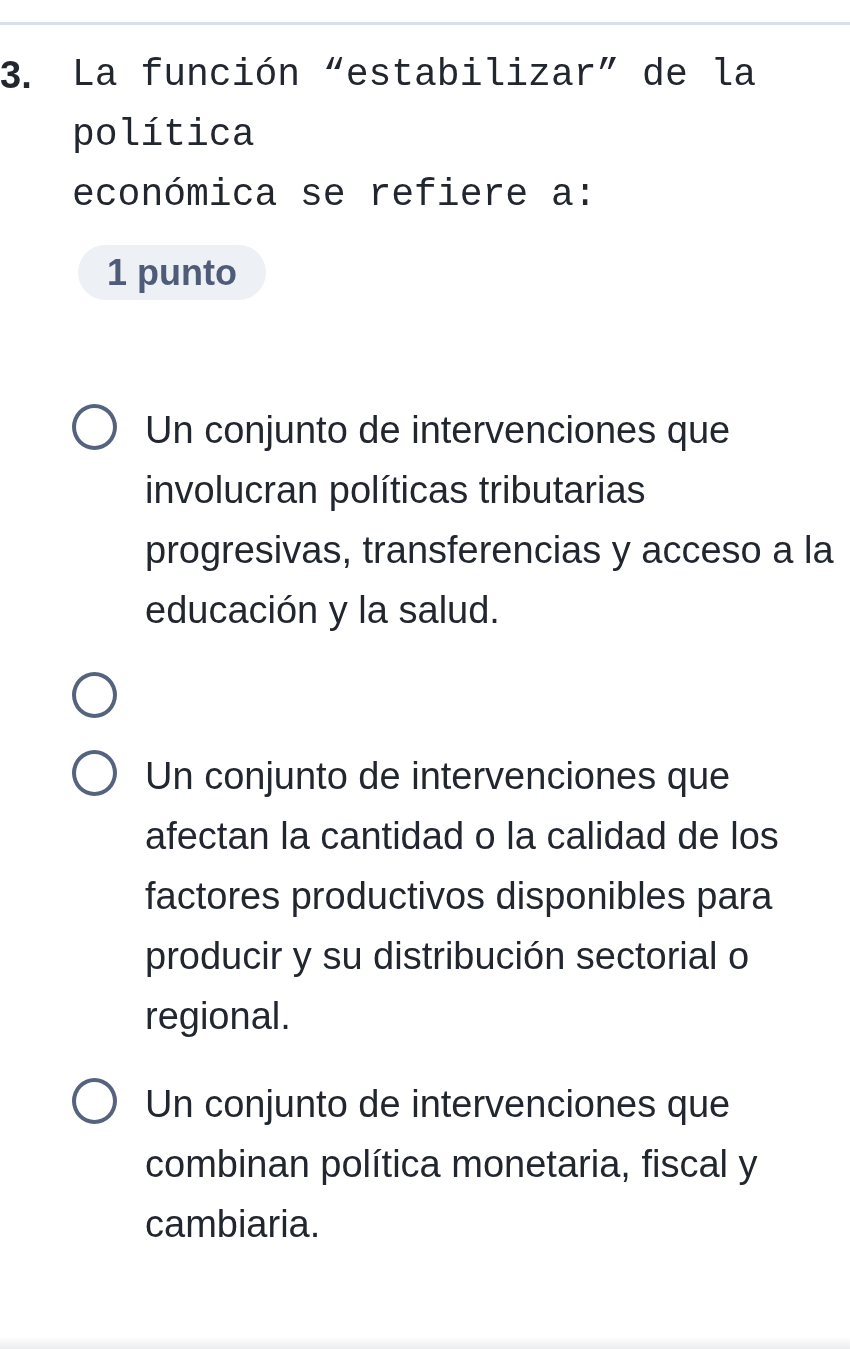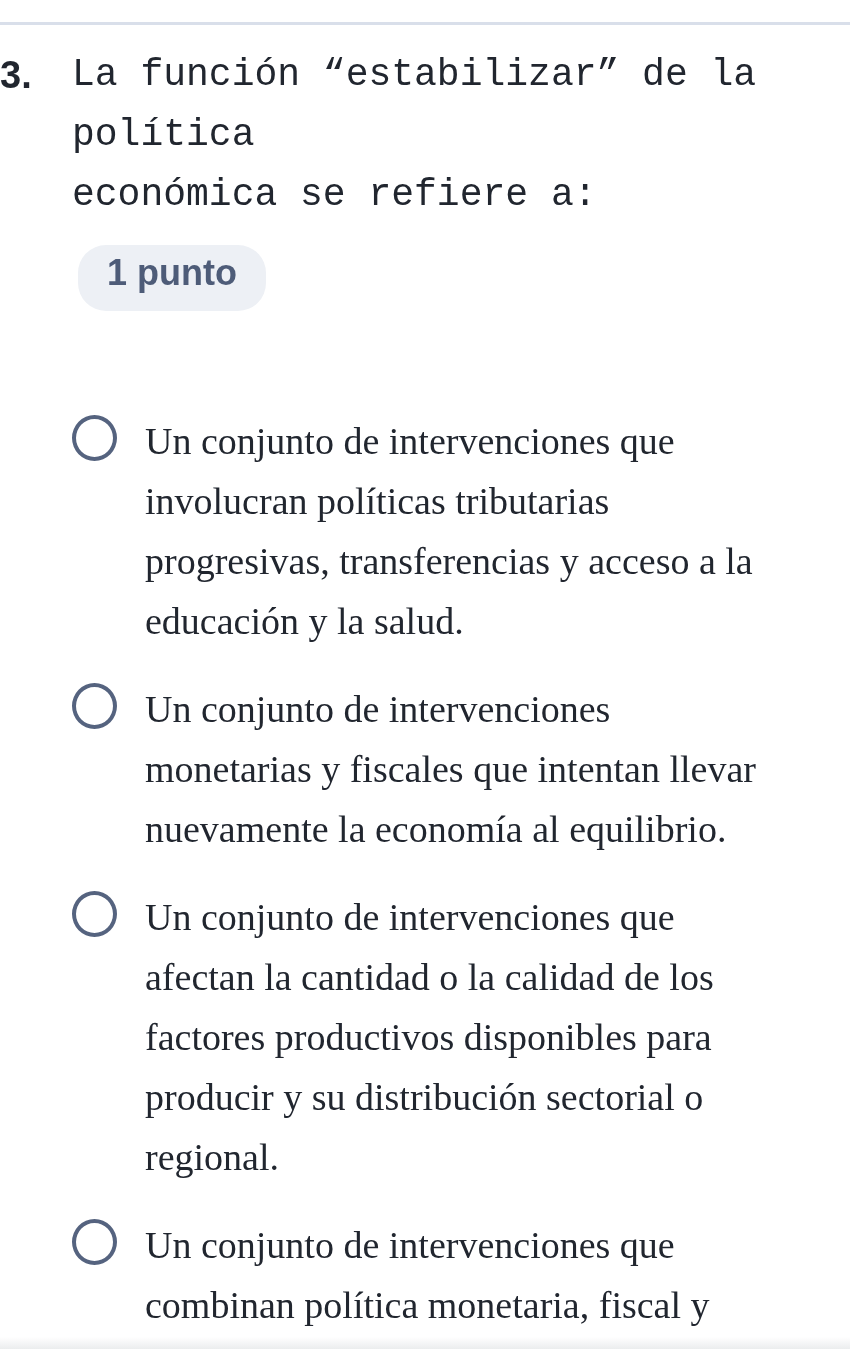--- a/index.html
+++ b/index.html
@@ -38,38 +38,37 @@
     font-weight: 700;
   }
   .question-text {
     white-space: pre-line;
     font-weight: 400;
     font-family: Liberation Mono, monospace;
   }
   .points-badge {
     display: inline-block;
     margin: 20px 0 0 78px;
-    height: 66px;
+    height: 55px;
     line-height: 55px;
     padding: 0 29px;
     border-radius: 28px;
     background: var(--badge-background, #edf0f5);
     color: var(--badge-text, #4e5c78);
     font-size: 36px;
     font-weight: 600;
   }
   .options {
     margin-top: 100px;
   }
   .option-row {
     display: flex;
     align-items: flex-start;
     margin-bottom: 28px;
     cursor: pointer;
-    font-family: Liberation Serif, serif;
   }
   .radio-circle {
     width: 45px;
     height: 46px;
     flex-shrink: 0;
     margin: 4px 0 0 72px;
     border: 4px solid var(--radio-border, #55637f);
     border-radius: 50%;
     background: #ffffff;
   }
@@ -111,23 +110,20 @@
       <div class="option-row">
         <div class="radio-circle"></div>
         <div class="option-label">Un conjunto de intervenciones que
 involucran políticas tributarias
 progresivas, transferencias y acceso a la
 educación y la salud.</div>
       </div>
 
       <div class="option-row">
         <div class="radio-circle"></div>
-        <div class="option-label">Un conjunto de intervenciones
-monetarias y fiscales que intentan llevar
-nuevamente la economía al equilibrio.</div>
       </div>
 
       <div class="option-row">
         <div class="radio-circle"></div>
         <div class="option-label">Un conjunto de intervenciones que
 afectan la cantidad o la calidad de los
 factores productivos disponibles para
 producir y su distribución sectorial o
 regional.</div>
       </div>

